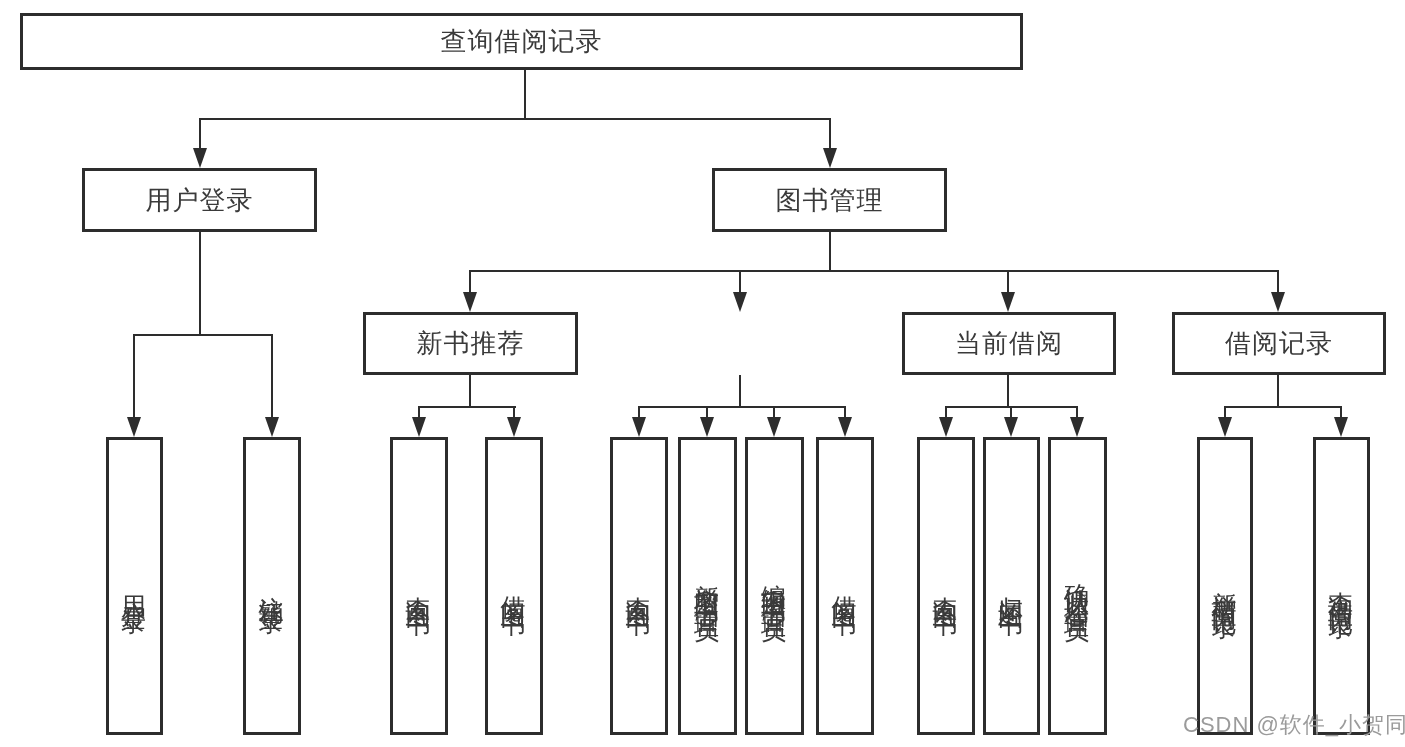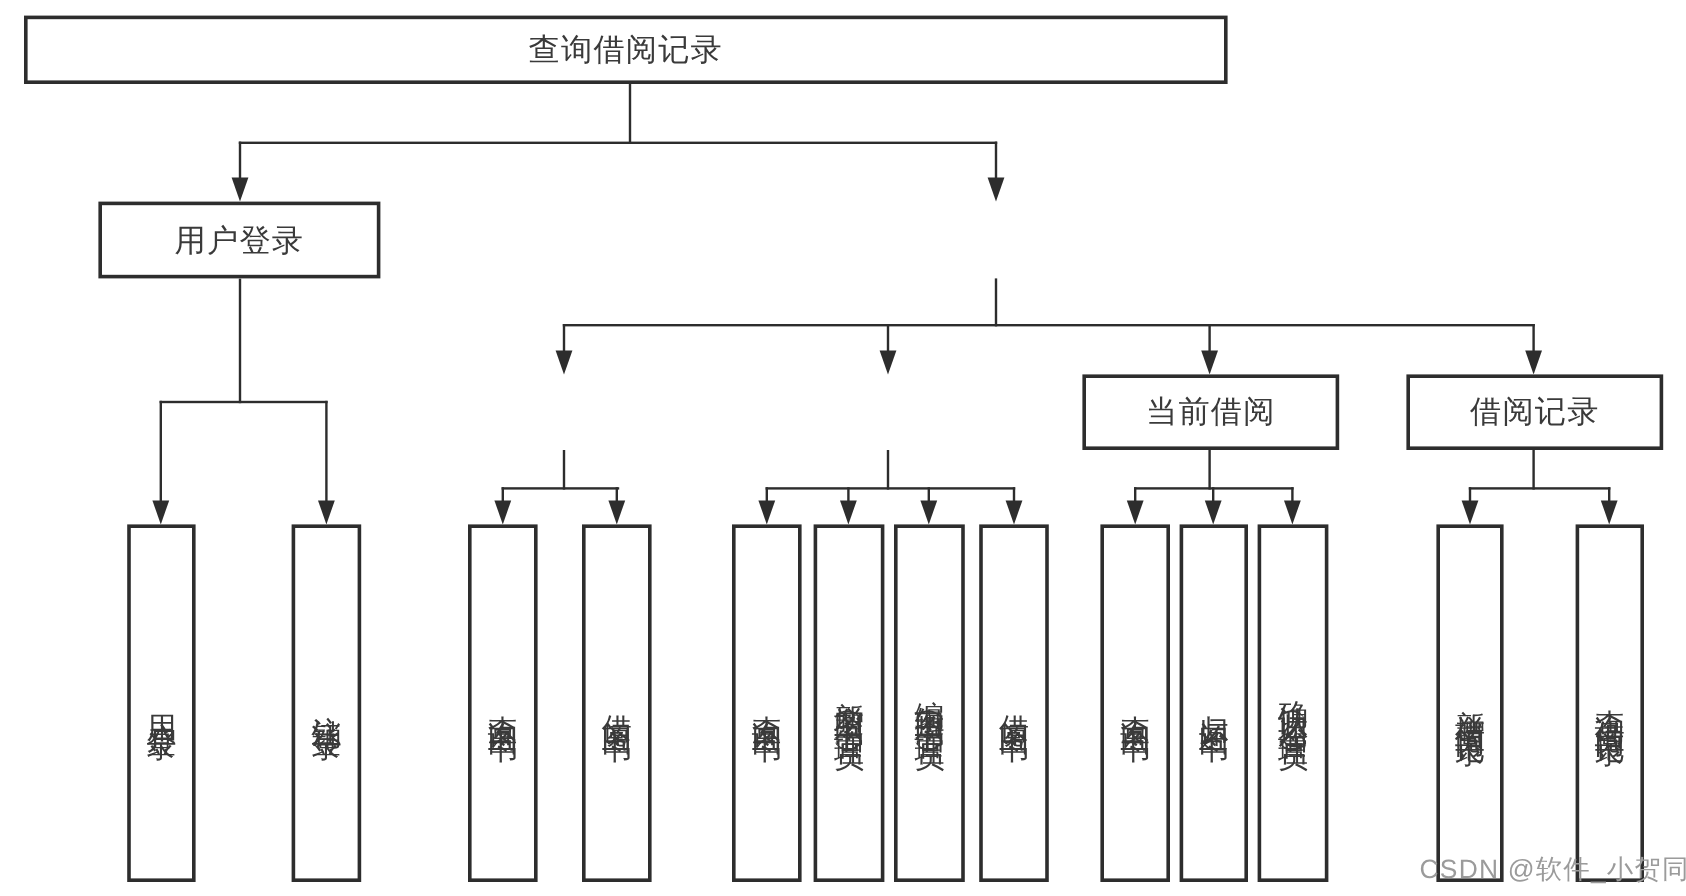--- a/index.html
+++ b/index.html
@@ -91,21 +91,27 @@
   <div class="l" style="left:1340px;top:406px;width:2px;height:13px"></div>
   <div class="arrow" style="left:1334px;top:417px"></div>
 
   <div class="box" style="left:20px;top:13px;width:1003px;height:57px">
     <span>查询借阅记录</span>
   </div>
 
   <div class="box" style="left:82px;top:168px;width:235px;height:64px">
     <span>用户登录</span>
   </div>
+  <div class="box" style="left:712px;top:168px;width:235px;height:64px">
+    <span>图书管理</span>
+  </div>
 
+  <div class="box" style="left:363px;top:312px;width:215px;height:63px">
+    <span>新书推荐</span>
+  </div>
   <div class="box" style="left:902px;top:312px;width:214px;height:63px">
     <span>当前借阅</span>
   </div>
   <div class="box" style="left:1172px;top:312px;width:214px;height:63px">
     <span>借阅记录</span>
   </div>
 
   <div class="box vbox" style="left:106px;top:437px;width:57px;height:298px">
     <span class="vtext">用户登录</span>
   </div>

